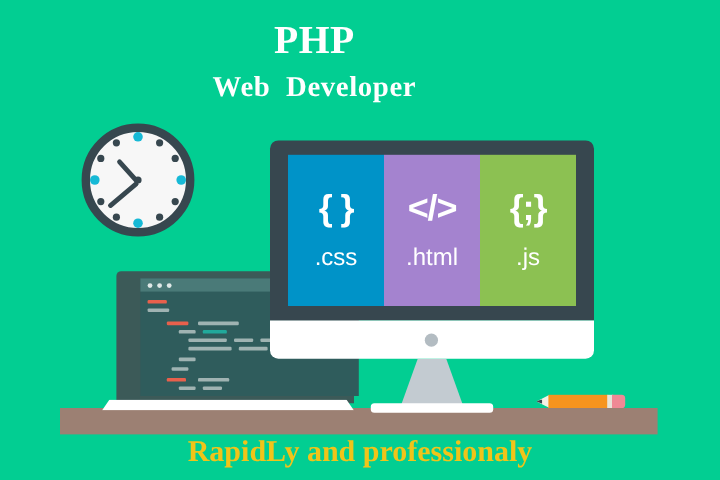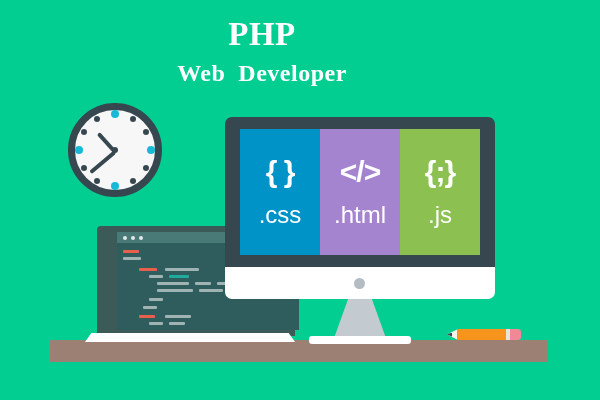--- a/index.html
+++ b/index.html
@@ -170,21 +170,21 @@
     color: #ffffff;
     user-select: none;
   }
   #monitor .panel .sym {
     font-size: 30px;
     font-weight: bold;
     line-height: 1;
     letter-spacing: -1px;
   }
   #monitor .panel .ext {
-    font-size: 24px;
+    font-size: 20px;
     line-height: 1;
     margin-top: 16px;
   }
   #monitor .chin {
     position: absolute;
     left: 0; top: 150px;
     width: 270px; height: 32px;
     background: #ffffff;
     border-radius: 0 0 7px 7px;
   }
@@ -330,14 +330,15 @@
   </div>
 
   <div id="pencil">
     <div class="tip"></div>
     <div class="lead"></div>
     <div class="body"></div>
     <div class="band"></div>
     <div class="eraser"></div>
   </div>
 
+  <div id="tagline">RapidLy and professionaly</div>
 
 </div>
 
 </body></html>

